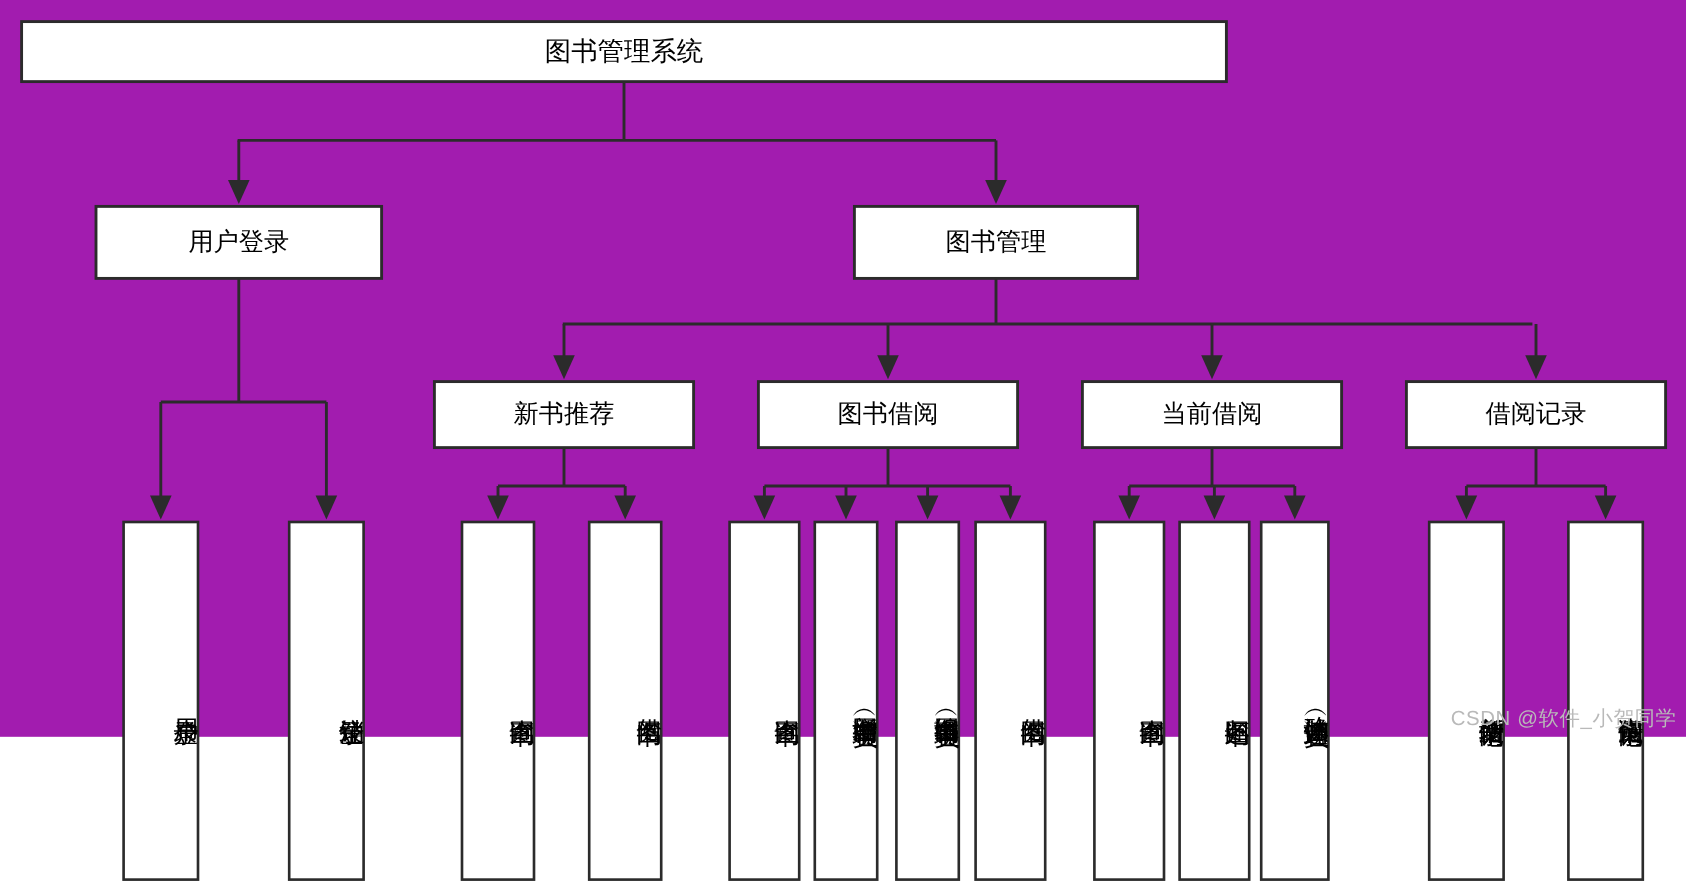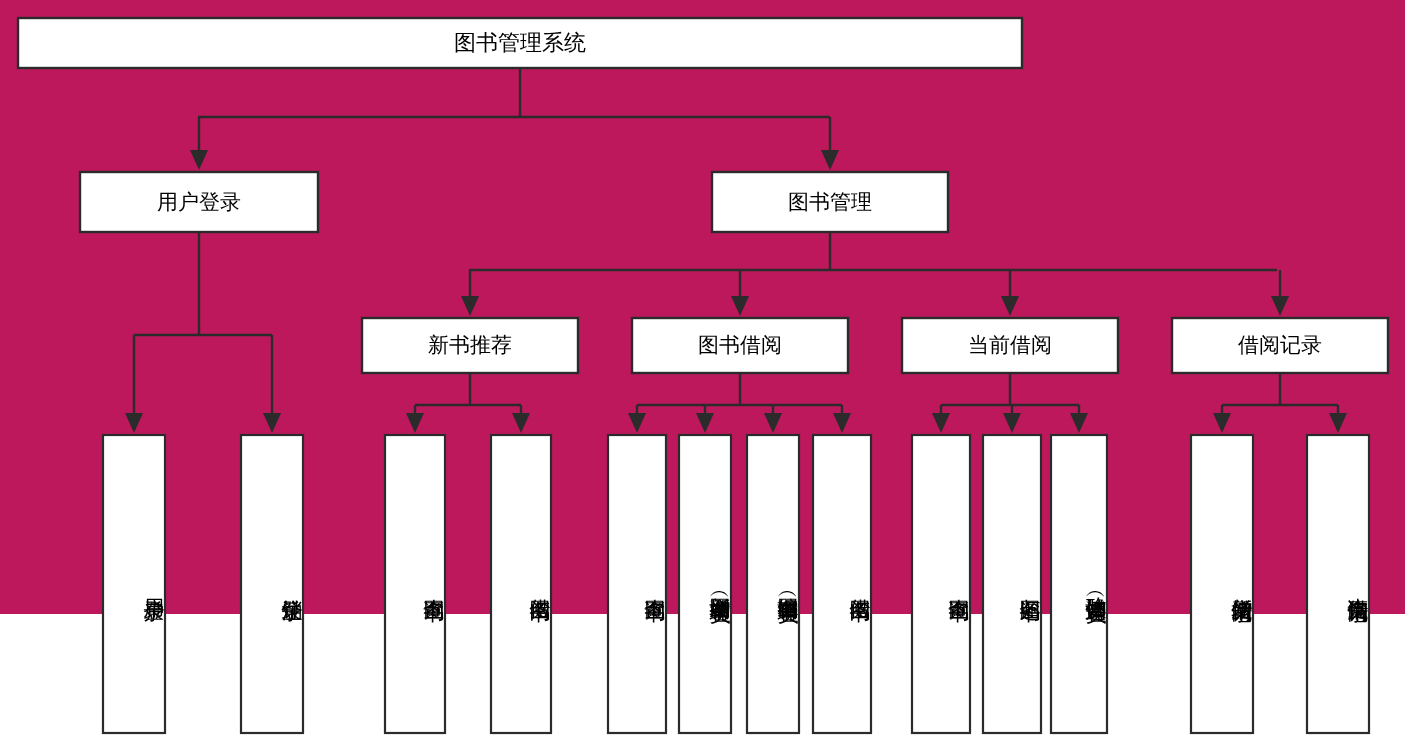--- a/index.html
+++ b/index.html
@@ -10,21 +10,21 @@
   body {
     width: 1405px;
     height: 747px;
     font-family: "Liberation Sans", "DejaVu Sans", sans-serif;
     overflow: hidden;
   }
   #diagram-root {
     position: relative;
     width: 1405px;
     height: 614px;
-    background: #be185d;
+    background: #a21caf;
   }
   svg.flow-canvas {
     position: absolute;
     left: 0;
     top: 0;
     width: 1405px;
     height: 747px;
     display: block;
   }
   .node-box {
@@ -188,13 +188,14 @@
       <div class="leaf-label" style="left: 679px; top: 445px; width: 52px; height: 278px; display: flex; align-items: flex-start; justify-content: center;">新增图书（管理员）</div>
       <div class="leaf-label" style="left: 747px; top: 445px; width: 52px; height: 278px; display: flex; align-items: flex-start; justify-content: center;">编辑图书（管理员）</div>
       <div class="leaf-label" style="left: 813px; top: 445px; width: 58px; height: 278px; display: flex; align-items: flex-start; justify-content: center;">借阅图书</div>
       <div class="leaf-label" style="left: 912px; top: 445px; width: 58px; height: 278px; display: flex; align-items: flex-start; justify-content: center;">查询图书</div>
       <div class="leaf-label" style="left: 983px; top: 445px; width: 58px; height: 278px; display: flex; align-items: flex-start; justify-content: center;">归还图书</div>
       <div class="leaf-label" style="left: 1051px; top: 445px; width: 56px; height: 278px; display: flex; align-items: flex-start; justify-content: center;">确认归还（管理员）</div>
       <div class="leaf-label" style="left: 1191px; top: 445px; width: 62px; height: 278px; display: flex; align-items: flex-start; justify-content: center;">新增借阅记录</div>
       <div class="leaf-label" style="left: 1307px; top: 445px; width: 62px; height: 278px; display: flex; align-items: flex-start; justify-content: center;">查询借阅记录</div>
     </div>
 
+  <div class="watermark">CSDN @软件_小贺同学</div>
 </div>
 
 </body></html>

